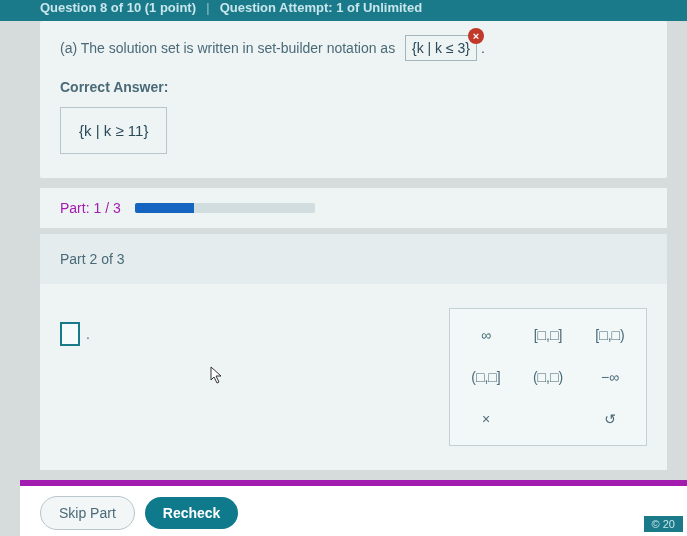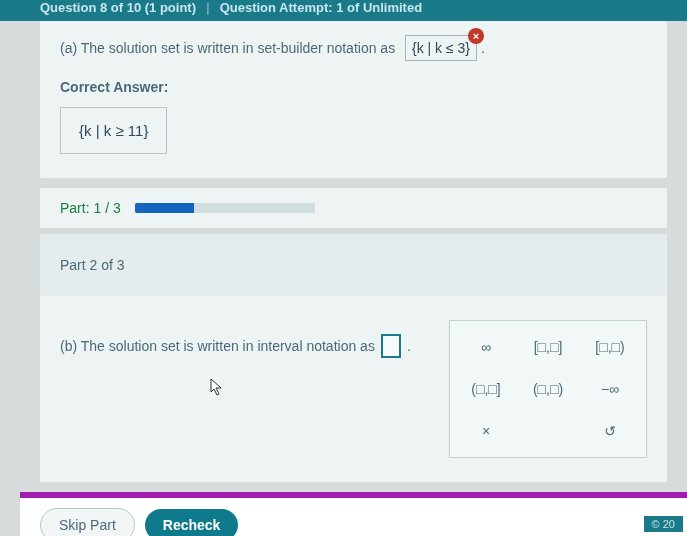--- a/index.html
+++ b/index.html
@@ -65,38 +65,38 @@
     margin-bottom: 10px;
     text-align: center;
   }
   .progress-panel {
     background: #eef3f3;
     margin: 0 20px 6px 40px;
     padding: 12px 20px;
     display: flex;
     align-items: center;
     gap: 14px;
-    color: #15803d;
+    color: #a21caf;
     font-size: 14px;
   }
   .progress-bar {
     width: 180px; height: 10px;
     background: #d2dde0;
     border-radius: 2px;
     overflow: hidden;
   }
   .progress-fill {
     height: 100%;
     background: #1565c0;
     width: 33%;
   }
   .part2-header {
     background: #e4ecee;
     margin: 0 20px 0 40px;
-    padding: 23px 20px;
+    padding: 17px 20px;
     color: #4a6a78;
     font-size: 14px;
   }
   .part2-body {
     background: #eef3f3;
     margin: 0 20px 10px 40px;
     padding: 24px 20px 24px 20px;
     display: flex;
     gap: 24px;
     position: relative;
@@ -223,21 +223,20 @@
   <div class="progress-bar">
     <div class="progress-fill" style="width: 33%;"></div>
   </div>
 </div>
 
 <div class="part2-header">Part 2 of 3</div>
 
 <div class="part2-body">
   <div class="left-col">
     <div class="qline">
-      <span>(b) The solution set is written in interval notation as</span>
       <span class="input-slot"></span>
       <span>.</span>
     </div>
     <span class="cursor">
       <svg width="14" height="18" viewBox="0 0 14 18">
           <path d="M1 1 L1 14 L4 11 L7 17 L9 16 L6 10 L11 10 Z" fill="#fff" stroke="#333" stroke-width="1"></path>
         </svg>
     </span>
   </div>
 

